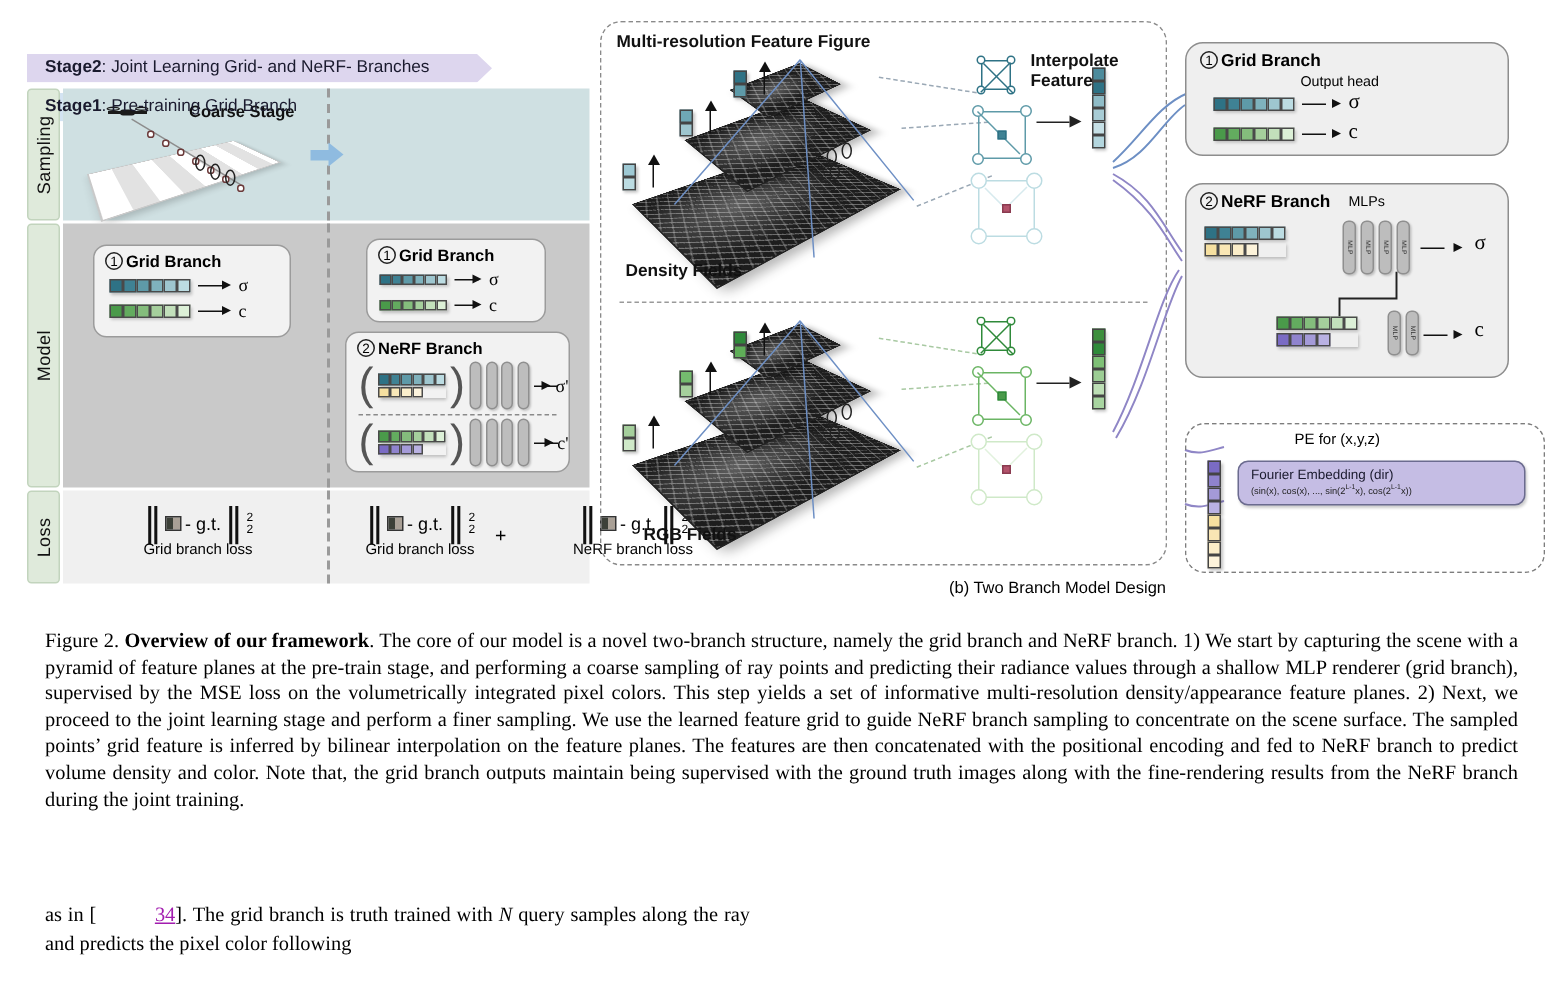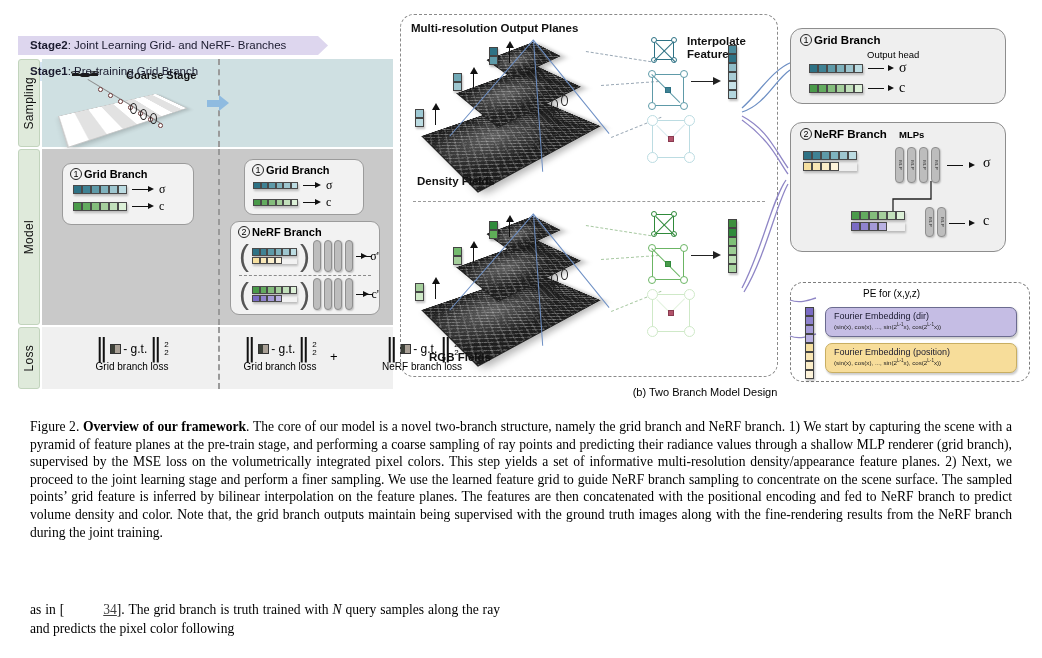--- a/index.html
+++ b/index.html
@@ -255,21 +255,21 @@
   }
   #caption b { font-weight:bold; }
 
   
   #body-cols { position:absolute; left:30px; top:600px; width:982px; height:58px; }
   .bcol { position:absolute; top:0; width:470px;
     font-family:"Liberation Serif", serif; font-size:13.6px; line-height:19px; }
   #bcol-left { left:0; text-align:justify; }
   #bcol-right { left:512px; }
   #bcol-right .sechead { font-weight:bold; font-size:14.6px; }
-  .cite { color:#404040;padding-left:39px; }
+  .cite { color:#a21caf;padding-left:39px; }
   .mathvar { font-family:"Liberation Serif", serif; font-style:italic; }
 </style>
 </head>
 <body>
 
 <div id="figure">
 
   <div id="panel-a">
 
     <div class="stage-banner" id="stage1">
@@ -500,21 +500,21 @@
           </span>
         </div>
         <div class="losscap" style="margin-left:60px;">NeRF branch loss</div>
       </div>
     </div>
 
   </div>
 
   <div id="panel-b">
 
-    <div class="pb-label" style="left:10px; top:7px;">Multi-resolution Output Planes</div>
+    <div class="pb-label" style="left:10px; top:7px;">Multi-resolution Feature Figure</div>
 
     <div class="pyramid-block" style="left:0; top:18px; width:280px; height:160px;">
       <div class="plane p1" style="left:38px; top:48px;">
           <div class="tex"></div>
         </div>
       <div class="plane p2" style="left:67px; top:22px;">
           <div class="tex"></div>
         </div>
       <div class="plane p3" style="left:92px; top:4px;">
           <div class="tex lite"></div>
@@ -735,21 +735,21 @@
         </div>
         <div class="arrow-s" style="width:26px"></div>
         <span class="sym" style="font-size:14px">c</span>
       </div>
     </div>
 
     <div class="cbox" style="left:4px; top:108px; width:216px; height:130px;">
       <div class="cbox-title">
         <span class="circnum">2</span><span>NeRF Branch</span>
       </div>
-      <div class="mini-label" style="left:108px; top:6px;font-weight:bold;">MLPs</div>
+      <div class="mini-label" style="left:108px; top:6px;">MLPs</div>
 
       <div style="position:absolute; left:12px; top:28px;">
         <div class="fvec" style="margin-bottom:2px">
           <i style="background:#2e7285"></i>
             <i style="background:#3f8294"></i>
             <i style="background:#5e9aa8"></i>
             <i style="background:#7fb2bd"></i>
             <i style="background:#9ec6cf"></i>
             <i style="background:#bcdce2"></i>
         </div>
@@ -830,28 +830,20 @@
           <span>(sin(x), cos(x), ..., sin(2</span><sup>L-1</sup><span>x), cos(2</span><sup>L-1</sup><span>x))</span>
         </div>
       </div>
 
       <div class="vvec" style="left:14px; top:60px;">
         <i style="background:#f6e0a0"></i>
           <i style="background:#f9e6b4"></i>
           <i style="background:#fbedc8"></i>
           <i style="background:#fdf3da"></i>
       </div>
-      <div class="pe-band" style="left:34px; top:60px; width:192px; height:30px; background:#f7dd9a; border-color:#c8ae62;">
-        <div class="pe-t1">
-          <span>Fourier Embedding</span> <span>(position)</span>
-        </div>
-        <div class="pe-t2">
-          <span>(sin(x), cos(x), ..., sin(2</span><sup>L-1</sup><span>x), cos(2</span><sup>L-1</sup><span>x))</span>
-        </div>
-      </div>
     </div>
   </div>
 </div>
 
 <div id="caption">
   <span>Figure 2. </span><b>Overview of our framework</b><span>. The core of our model is a novel two-branch structure, namely the grid branch and NeRF branch. 1) We start by capturing the scene with a pyramid of feature planes at the pre-train stage, and performing a coarse sampling of ray points and predicting their radiance values through a shallow MLP renderer (grid branch), supervised by the MSE loss on the volumetrically integrated pixel colors. This step yields a set of informative multi-resolution density/appearance feature planes. 2) Next, we proceed to the joint learning stage and perform a finer sampling. We use the learned feature grid to guide NeRF branch sampling to concentrate on the scene surface. The sampled points’ grid feature is inferred by bilinear interpolation on the feature planes. The features are then concatenated with the positional encoding and fed to NeRF branch to predict volume density and color. Note that, the grid branch outputs maintain being supervised with the ground truth images along with the fine-rendering results from the NeRF branch during the joint training.</span>
 </div>
 
 <div id="body-cols">
   <div class="bcol" id="bcol-left">

